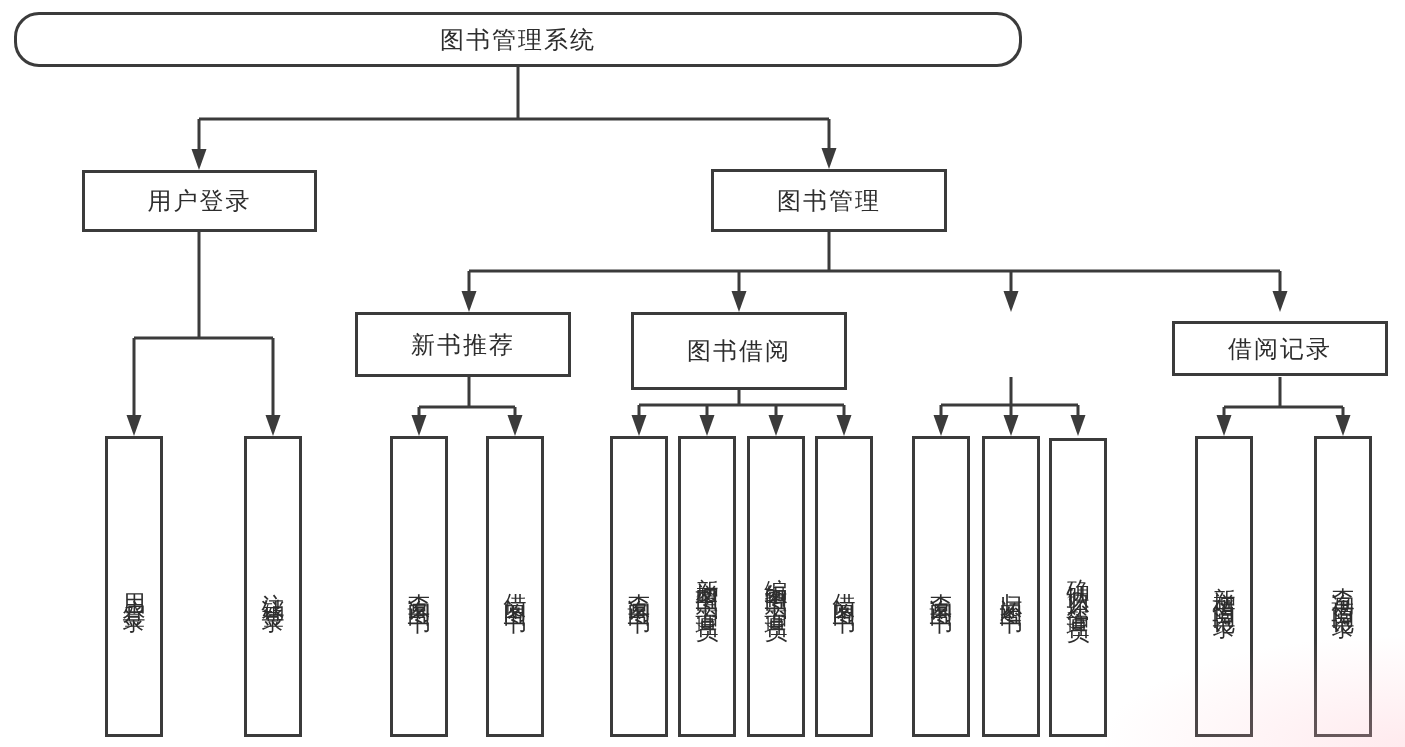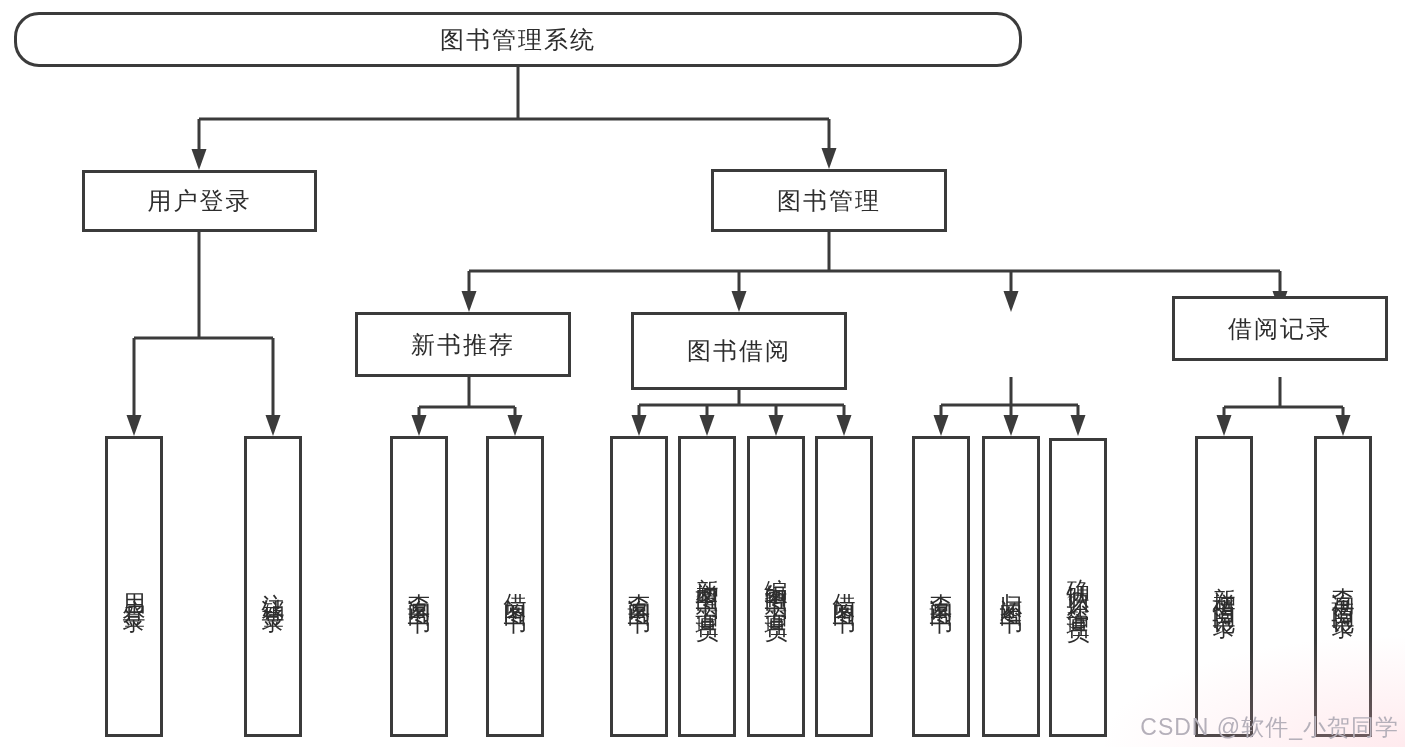--- a/index.html
+++ b/index.html
@@ -133,21 +133,21 @@
   <div class="box" style="left:711px;top:169px;width:236px;height:63px;justify-content:center;">
     <span>图书管理</span>
   </div>
 
   <div class="box" style="left:355px;top:312px;width:216px;height:65px;">
     <span>新书推荐</span>
   </div>
   <div class="box" style="left:631px;top:312px;width:216px;height:78px;">
     <span>图书借阅</span>
   </div>
-  <div class="box" style="left:1172px;top:296px;width:216px;height:65px;">
+  <div class="box" style="left:1172px;top:321px;width:216px;height:55px;">
     <span>借阅记录</span>
   </div>
 
   <div class="vbox" style="left:105px;top:436px;width:58px;height:301px;">
     <span class="vtext">用户登录</span>
   </div>
   <div class="vbox" style="left:244px;top:436px;width:58px;height:301px;">
     <span class="vtext">注销登录</span>
   </div>
 
@@ -182,14 +182,13 @@
   </div>
 
   <div class="vbox" style="left:1195px;top:436px;width:58px;height:301px;">
     <span class="vtext">新增借阅记录</span>
   </div>
   <div class="vbox" style="left:1314px;top:436px;width:58px;height:301px;">
     <span class="vtext">查询借阅记录</span>
   </div>
 
   <div id="corner-tint"></div>
-  <div id="watermark">CSDN @软件_小贺同学</div>
 </div>
 
 </body></html>

